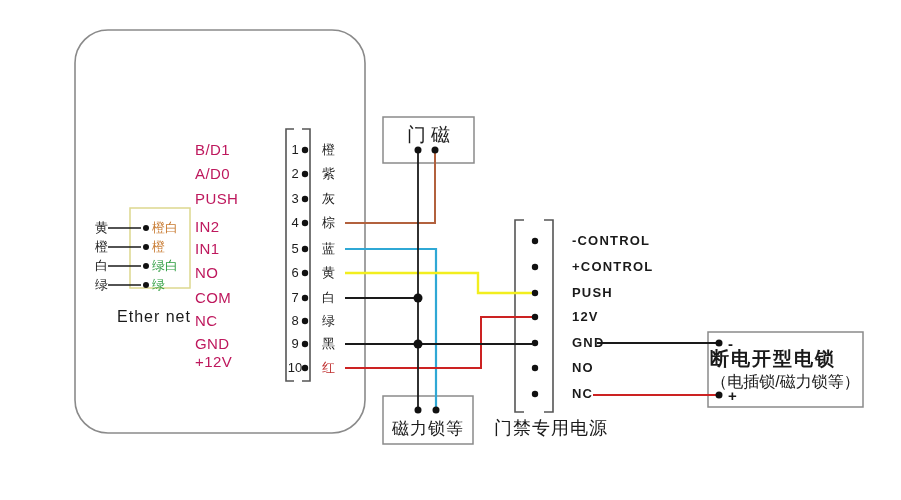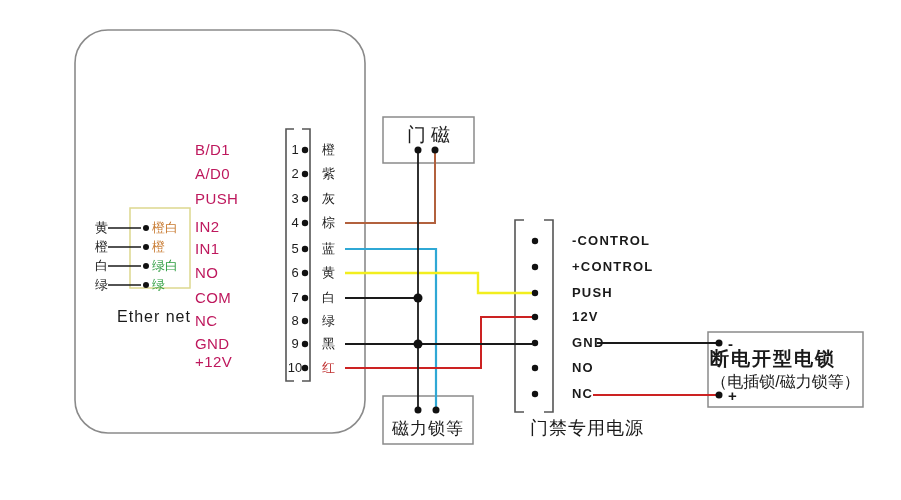--- a/index.html
+++ b/index.html
@@ -17,21 +17,21 @@
   .eth-left{position:absolute;left:70px;width:38px;text-align:right;font-size:13px;height:16px;line-height:16px;}
   .eth-right{position:absolute;left:152px;width:34px;font-size:13px;height:12px;line-height:12px;}
   .eth-right.orange{color:#c87a30;}
   .eth-right.green{color:#2e9e40;}
   .eth-title{position:absolute;left:104px;top:308px;width:100px;text-align:center;font-size:16px;letter-spacing:1px;}
   
   .door-title{position:absolute;left:383px;top:122px;width:91px;text-align:center;font-size:19px;letter-spacing:5px;text-indent:5px;}
   .exit-title{position:absolute;left:383px;top:417px;width:90px;text-align:center;font-size:17px;letter-spacing:1px;}
   
   .ps-term{position:absolute;left:572px;font-size:13px;font-weight:600;letter-spacing:1.2px;height:18px;line-height:18px;}
-  .ps-label{position:absolute;left:530px;top:416px;font-size:18px;letter-spacing:1px;}
+  .ps-label{position:absolute;left:494px;top:416px;font-size:18px;letter-spacing:1px;}
   
   .lock-minus{position:absolute;left:728px;top:335px;font-size:15px;font-weight:700;}
   .lock-plus{position:absolute;left:728px;top:387px;font-size:15px;font-weight:700;}
   .lock-title{position:absolute;left:708px;top:346px;width:130px;text-align:center;font-size:19px;font-weight:700;letter-spacing:2px;}
   .lock-sub{position:absolute;left:708px;top:372px;width:155px;text-align:center;font-size:16px;}
 </style>
 </head>
 <body>
 
 <div class="canvas">

